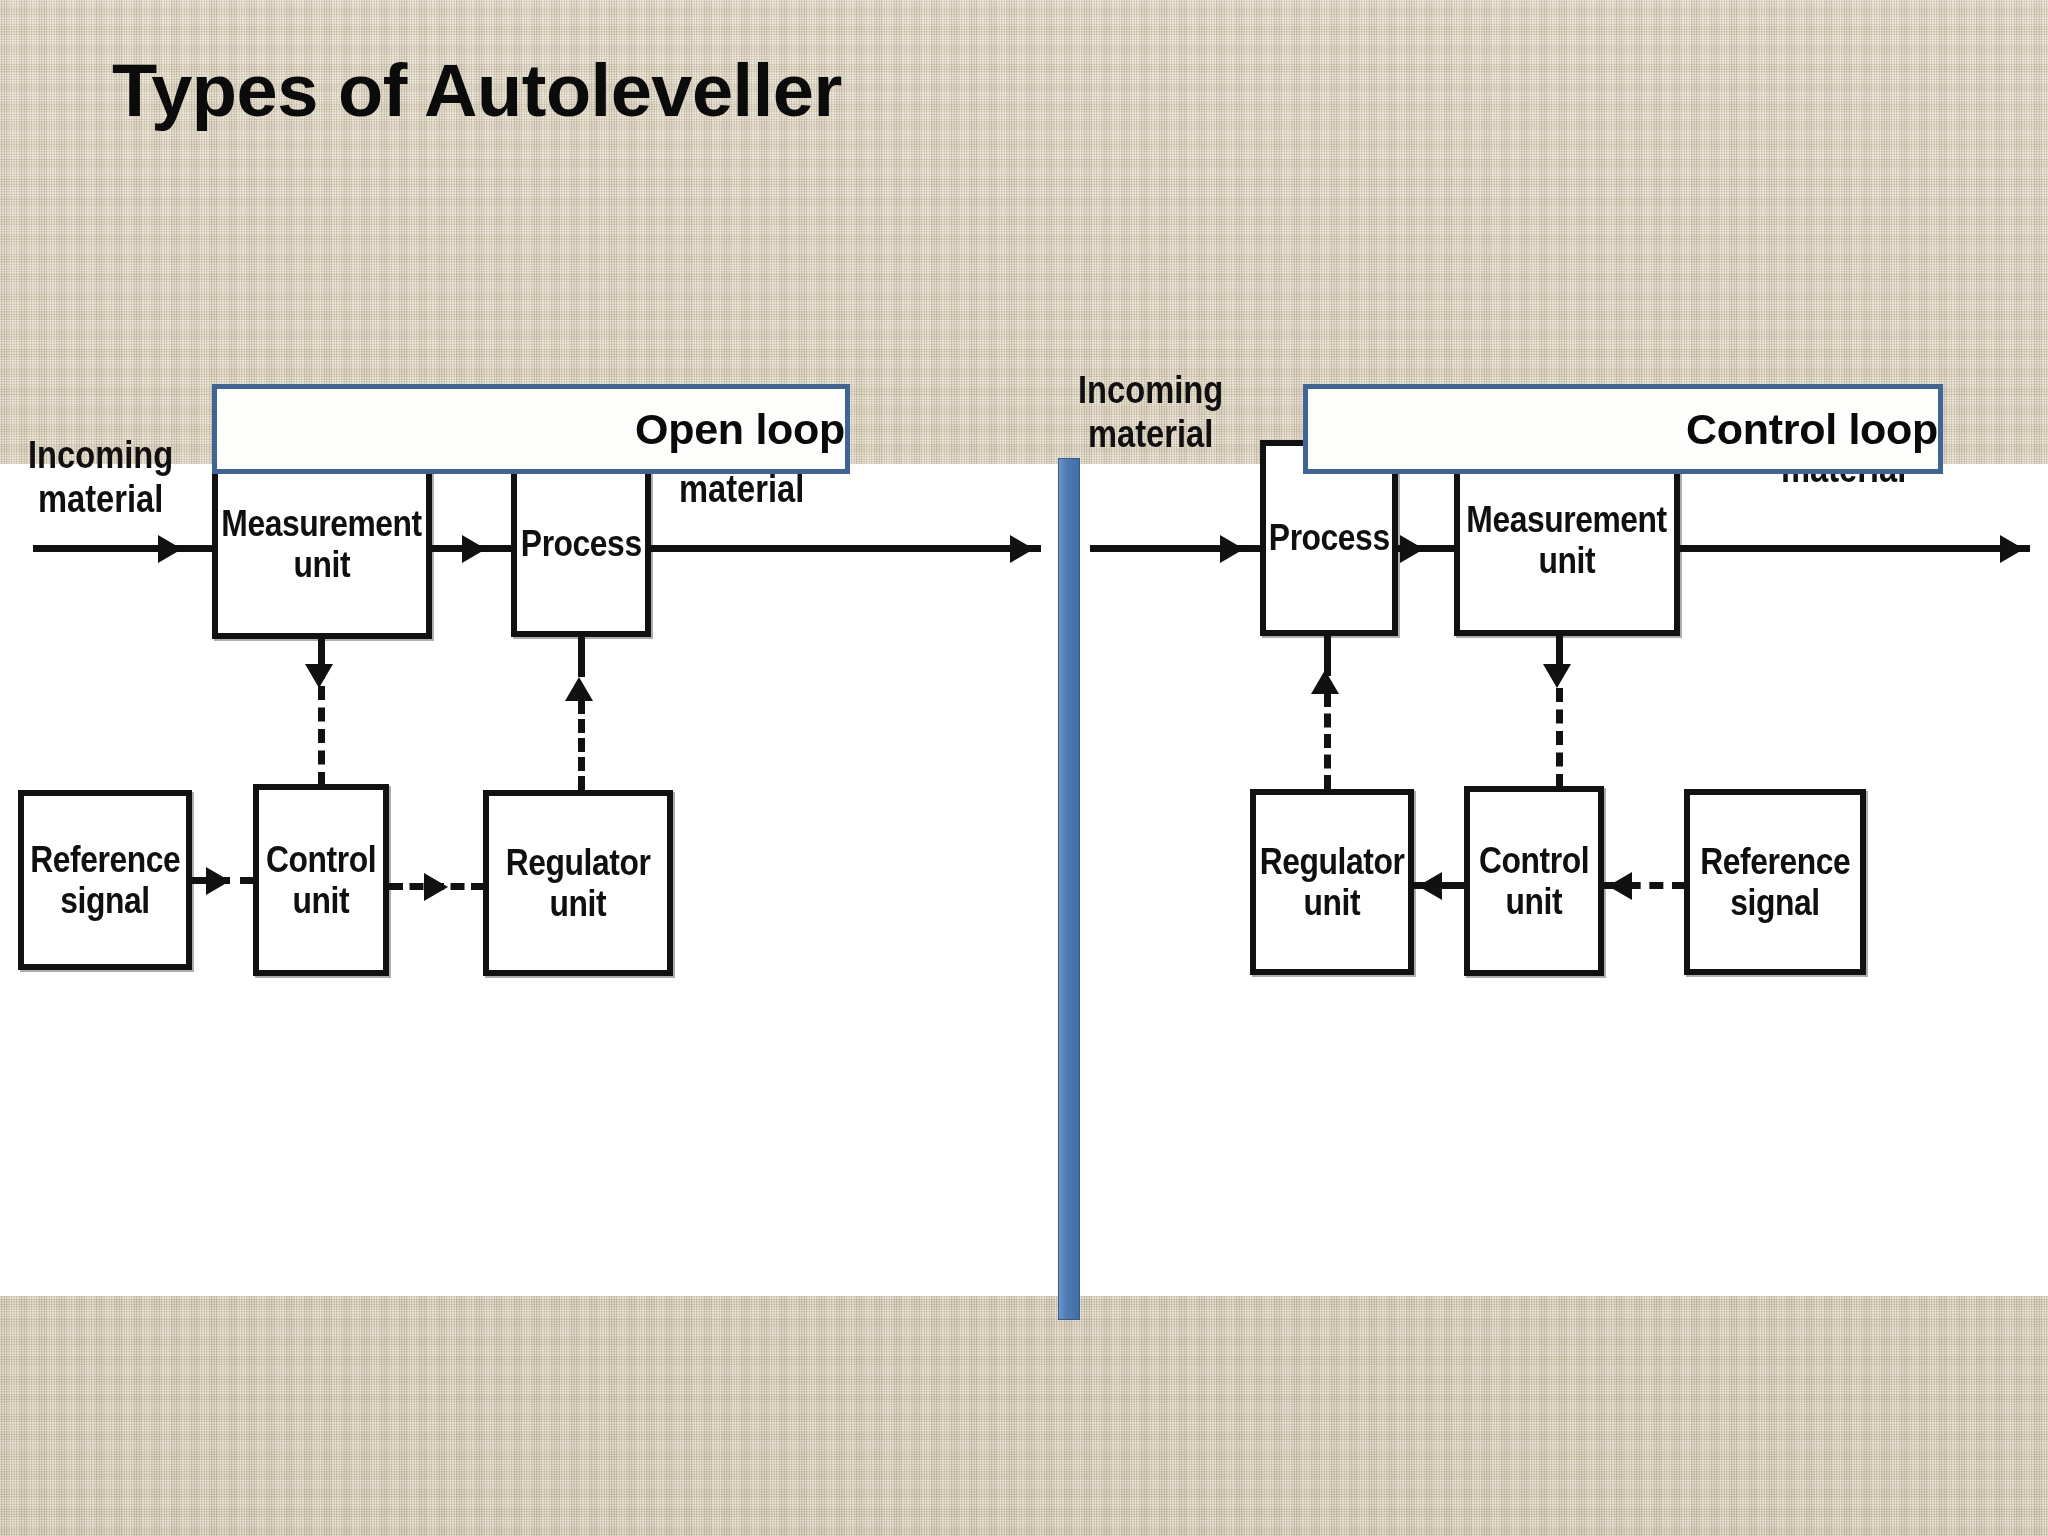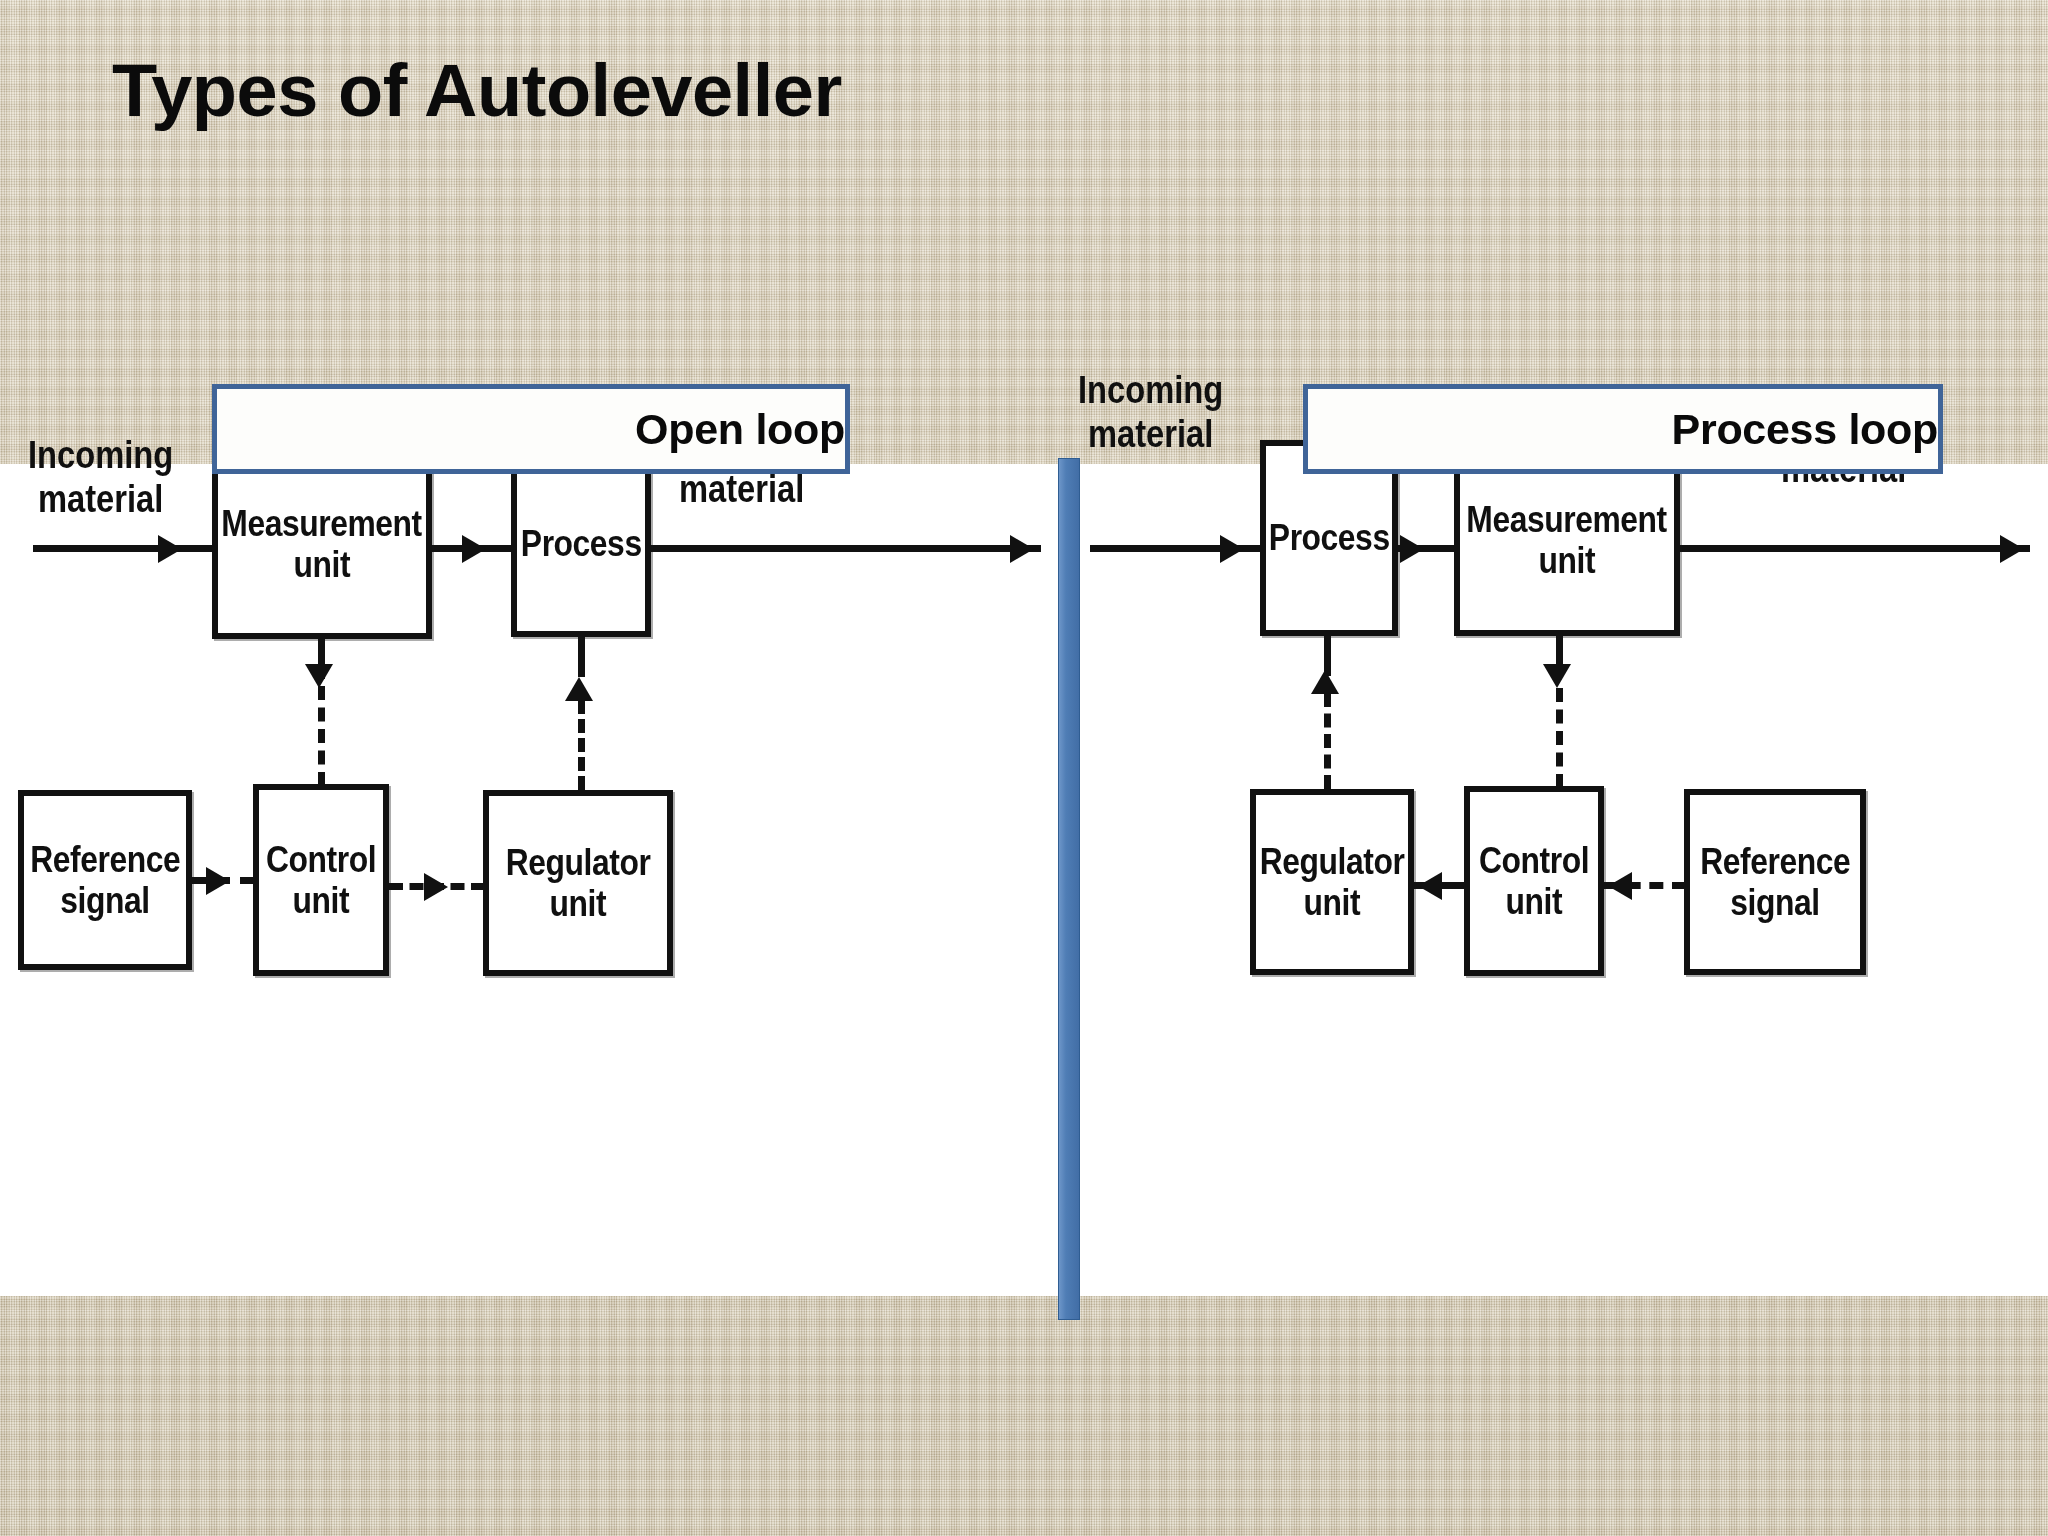--- a/index.html
+++ b/index.html
@@ -191,21 +191,21 @@
 <body>
 
 <div class="slide-title">Types of Autoleveller</div>
 
 <div class="content-band"></div>
 
 <div class="section-header" id="hdr-open">
   <span class="label">Open loop</span>
 </div>
 <div class="section-header" id="hdr-closed">
-  <span class="label">Process loop</span>
+  <span class="label">Control loop</span>
 </div>
 
 <div class="divider"></div>
 
 <div class="diagram" id="diagram-open">
 
   <div class="io-label" style="left:28px; top:-30px;">
     <div class="line">Incoming</div>
     <div class="line">material</div>
   </div>

